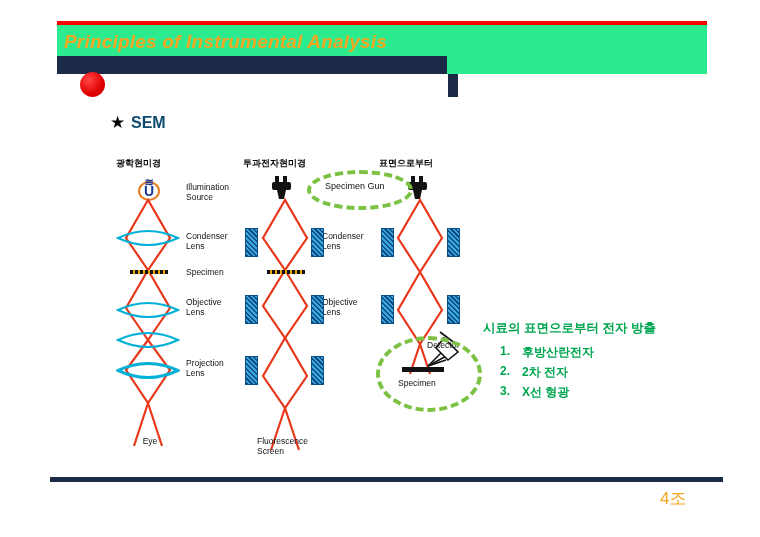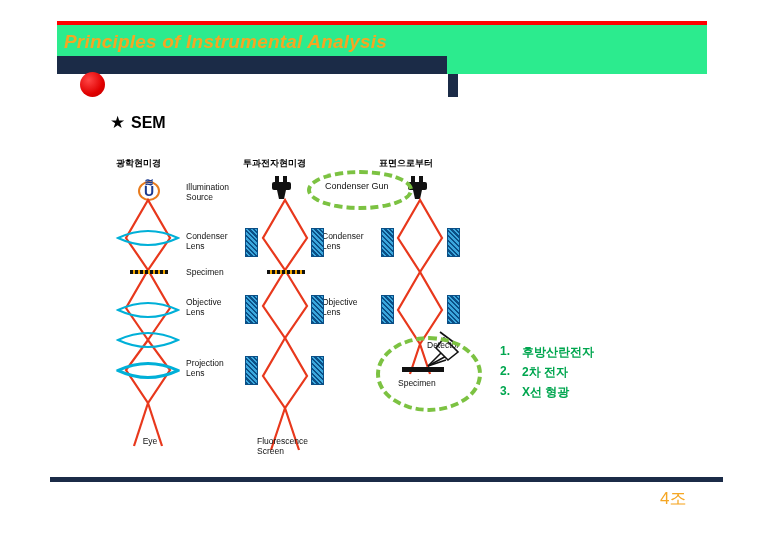--- a/index.html
+++ b/index.html
@@ -21,21 +21,21 @@
       color:#ff0000;font-size:30px;font-weight:bold;line-height:44px;
       text-align:center;white-space:nowrap;}
   .hdr-green-tall{position:absolute;left:447px;top:25px;width:260px;height:49px;background:#2ceb8e;z-index:1;}
 
   
   .bullet-dot{position:absolute;left:80px;top:72px;width:25px;height:25px;border-radius:50%;
       background:radial-gradient(circle at 35% 32%,#ff4646 0%,#e00000 60%,#c00000 100%);}
   .heading1{position:absolute;left:114px;top:68px;font-size:26px;font-weight:bold;color:#000;
       letter-spacing:1px;white-space:nowrap;}
   .star{position:absolute;left:110px;top:112px;font-size:17px;color:#000;}
-  .heading2{position:absolute;left:131px;top:114px;font-size:16px;font-weight:bold;color:#000000;
+  .heading2{position:absolute;left:131px;top:114px;font-size:16px;font-weight:bold;color:#0c4a6e;
       white-space:nowrap;}
 
   
   .diagram{position:absolute;left:0;top:0;width:760px;height:472px;}
   .col-head{position:absolute;font-size:9px;font-weight:bold;color:#000;white-space:nowrap;}
   .lbl{position:absolute;font-size:8.5px;color:#111;line-height:10px;white-space:pre-line;}
   .lbl-c{position:absolute;font-size:8.5px;color:#111;line-height:10px;
       white-space:pre-line;text-align:center;}
 
   
@@ -200,23 +200,24 @@
         <path d="M44 8 L58 22 L48 30 L36 18 Z" fill="#fff"></path>
         <path d="M40 2 L56 14"></path>
       </g>
     </svg>
     <div class="lbl" style="left:427px;top:340px;">Detector</div>
     <div class="lbl" style="left:398px;top:378px;">Specimen</div>
 
     <div class="gellipse" style="left:307px;top:170px;width:98px;height:32px;"></div>
     <div class="gellipse" style="left:376px;top:336px;width:98px;height:68px;"></div>
 
-    <div class="lbl" style="left:325px;top:181px;font-size:9px;">Condenser Gun</div>
+    <div class="lbl" style="left:325px;top:181px;font-size:9px;">Specimen Gun</div>
   </div>
 
+  <div class="gtxt gtxt-title" style="left:483px;top:320px;">시료의 표면으로부터 전자 방출</div>
 
   <div class="gtxt gtxt-item" style="left:500px;top:344px;">1.</div>
   <div class="gtxt gtxt-item" style="left:522px;top:344px;">후방산란전자</div>
 
   <div class="gtxt gtxt-item" style="left:500px;top:364px;">2.</div>
   <div class="gtxt gtxt-item" style="left:522px;top:364px;">2차 전자</div>
 
   <div class="gtxt gtxt-item" style="left:500px;top:384px;">3.</div>
   <div class="gtxt gtxt-item" style="left:522px;top:384px;">X선 형광</div>
 

